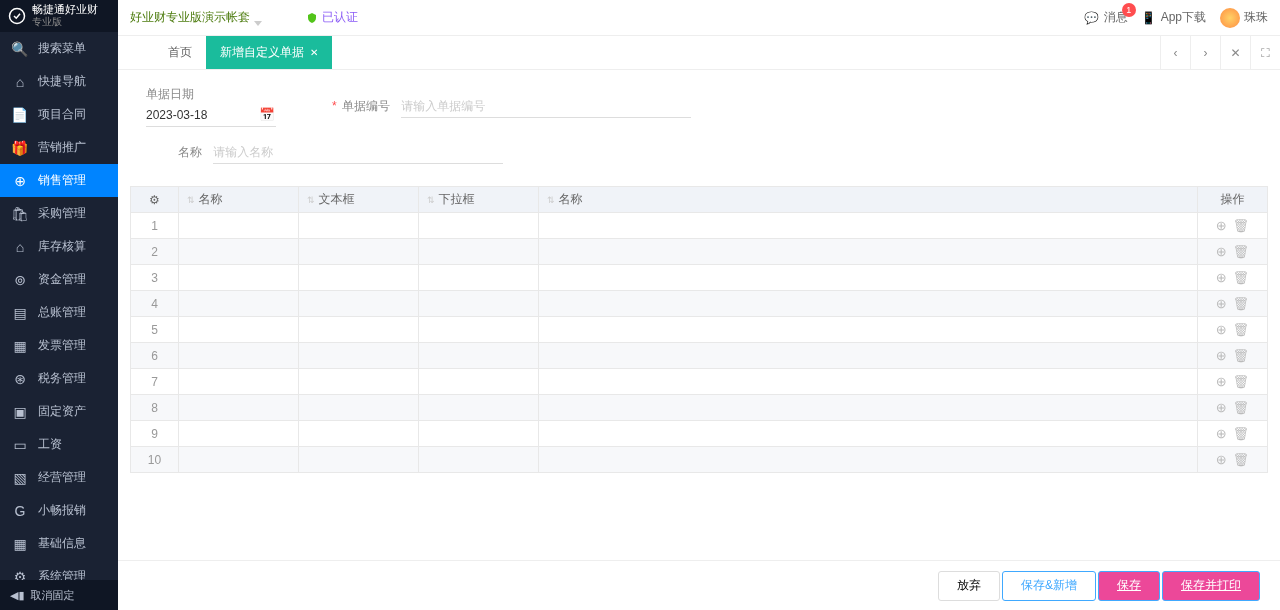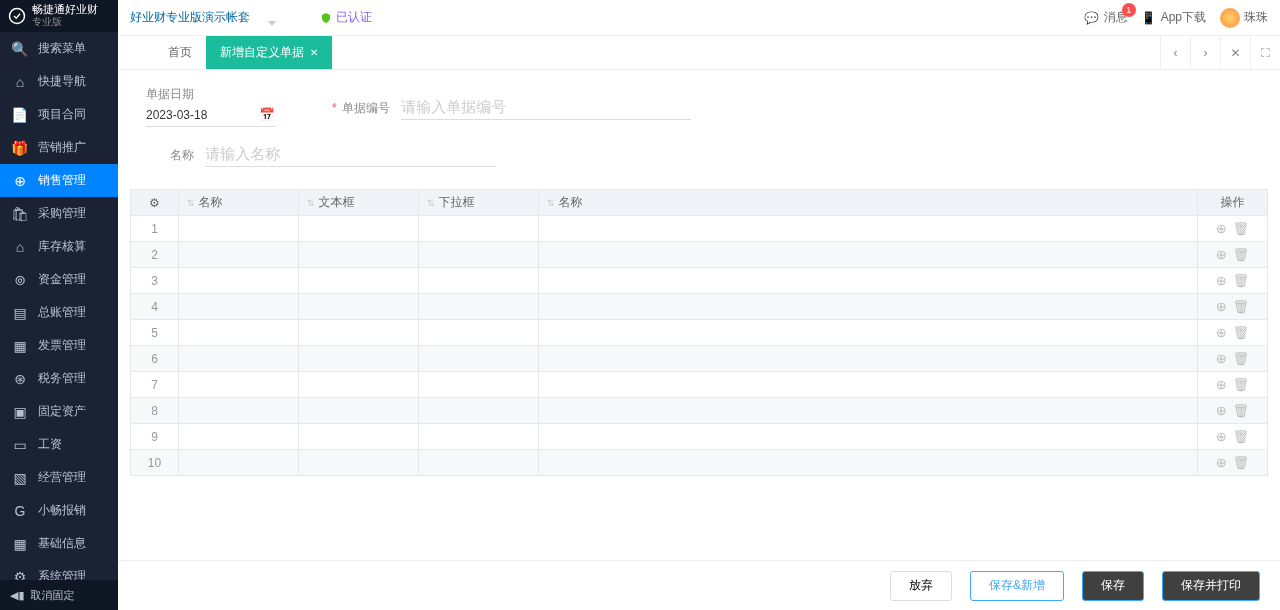--- a/index.html
+++ b/index.html
@@ -16,21 +16,21 @@
 .nav-item { height: 33px; display: flex; align-items: center; padding: 0 12px; gap: 10px; cursor: pointer; font-size: 12px; }
 .nav-item.active { background: #0084ff; color: #fff; }
 .nav-icon { width: 16px; height: 16px; display: inline-flex; align-items: center; justify-content: center; font-size: 14px; }
 .sidebar-footer { height: 30px; background: #0f1624; display: flex; align-items: center; padding: 0 10px; gap: 6px; font-size: 11px; cursor: pointer; }
 
 
 .main { flex: 1; display: flex; flex-direction: column; background: #fff; }
 
 
 .topbar { height: 36px; border-bottom: 1px solid #eee; display: flex; align-items: center; padding: 0 12px; gap: 14px; }
-.account-sel { color: #0369a1; font-size: 12px; display: flex; align-items: flex-end; gap: 18px; cursor: pointer; }
+.account-sel { color: #4d7c0f; font-size: 12px; display: flex; align-items: flex-end; gap: 4px; cursor: pointer; }
 .verified { color: #8b5cf6; font-size: 12px; display: flex; align-items: center; gap: 4px; margin-left: 30px; }
 .topbar-right { margin-left: auto; display: flex; align-items: center; gap: 14px; }
 .top-link { display: flex; align-items: center; gap: 4px; cursor: pointer; color: #666; position: relative; }
 .badge { position: absolute; top: -6px; right: -8px; background: #ff4d4f; color: #fff; border-radius: 8px; min-width: 14px; height: 14px; font-size: 9px; display: flex; align-items: center; justify-content: center; padding: 0 3px; }
 .avatar { width: 20px; height: 20px; border-radius: 50%; background: radial-gradient(circle, #ffd166, #ff8c42); }
 
 
 .tabsbar { height: 34px; border-bottom: 1px solid #eee; display: flex; align-items: stretch; padding-left: 36px; }
 .tab { padding: 0 14px; display: flex; align-items: center; font-size: 12px; cursor: pointer; gap: 6px; }
 .tab.home { color: #666; }
@@ -38,21 +38,21 @@
 .tab-close { font-size: 10px; }
 .tab-controls { margin-left: auto; display: flex; }
 .tab-ctrl { width: 30px; display: flex; align-items: center; justify-content: center; border-left: 1px solid #eee; cursor: pointer; color: #888; }
 
 
 .form-area { padding: 16px 28px 8px; }
 .form-row { display: flex; align-items: center; gap: 36px; margin-bottom: 14px; }
 .field-label { color: #888; font-size: 12px; margin-right: 8px; }
 .req { color: #ff4d4f; margin-right: 2px; }
 .date-input { border: none; border-bottom: 1px solid #ddd; width: 130px; padding: 4px 0; font-size: 12px; display: flex; align-items: center; justify-content: space-between; text-align: right; }
-.text-input { border: none; border-bottom: 1px solid #ddd; width: 290px; padding: 4px 0; font-size: 15px; color: #be185d; }
+.text-input { border: none; border-bottom: 1px solid #ddd; width: 290px; padding: 4px 0; font-size: 12px; color: #be185d; }
 .text-input::placeholder { color: #ccc; }
 
 .section-title { font-size: 12px; font-weight: bold; margin: 6px 0 8px 28px; }
 
 
 .table-wrap { margin: 0 12px; }
 .table { width: 100%; border-collapse: collapse; border: 1px solid #e8e8e8; }
 .table th, .table td { border: 1px solid #e8e8e8; height: 26px; font-size: 12px; text-align: left; padding: 0 8px; font-weight: normal; color: #666; }
 .table th { background: #f0f3f8; position: relative; }
 .table th.nosort { text-align: center; }
@@ -61,24 +61,24 @@
 .table tr.odd td { background: #f7f8fa; }
 .col-gear { width: 48px; }
 .col-name1 { width: 120px; }
 .col-text { width: 120px; }
 .col-drop { width: 120px; }
 .col-ops { width: 70px; text-align: center !important; }
 .ops-cell { text-align: center !important; }
 .row-icon { color: #bbb; cursor: pointer; margin: 0 3px; font-size: 13px; }
 
 
-.footer { margin-top: auto; height: 50px; border-top: 1px solid #eee; display: flex; align-items: center; justify-content: flex-end; padding: 0 20px; gap: 18px; }
+.footer { margin-top: auto; height: 50px; border-top: 1px solid #eee; display: flex; align-items: center; justify-content: flex-end; padding: 0 20px; gap: 2px; }
 .btn { height: 30px; padding: 0 18px; border: 1px solid #ddd; background: #fff; border-radius: 3px; font-size: 12px; cursor: pointer; }
 .btn.primary-outline { border-color: #40a9ff; color: #40a9ff; }
-.btn.primary { background: #404040; border-color: #40a9ff; color: #fff; }
+.btn.primary { background: #ec4899; border-color: #40a9ff; color: #fff; text-decoration: underline; }
 
 .chevron-down { display: inline-block; width: 0; height: 0; border-left: 4px solid transparent; border-right: 4px solid transparent; border-top: 5px solid #ccc; }
 .cal-icon { color: #40a9ff; font-size: 13px; }
 </style>
 </head>
 <body>
 
 <div class="app">
 
   <div class="sidebar">
@@ -223,21 +223,21 @@
             <span class="cal-icon">📅</span>
           </span>
         </div>
         <div style="margin-left:20px;">
           <span class="req">*</span>
           <span class="field-label">单据编号</span>
           <input class="text-input" placeholder="请输入单据编号" style="">
         </div>
       </div>
       <div class="form-row">
-        <div style="margin-left:24px;">
+        <div style="margin-left:32px;">
           <span class="field-label">名称</span>
           <input class="text-input" placeholder="请输入名称" style="">
         </div>
       </div>
     </div>
 
 
     <div class="table-wrap">
       <table class="table">
         <thead>

